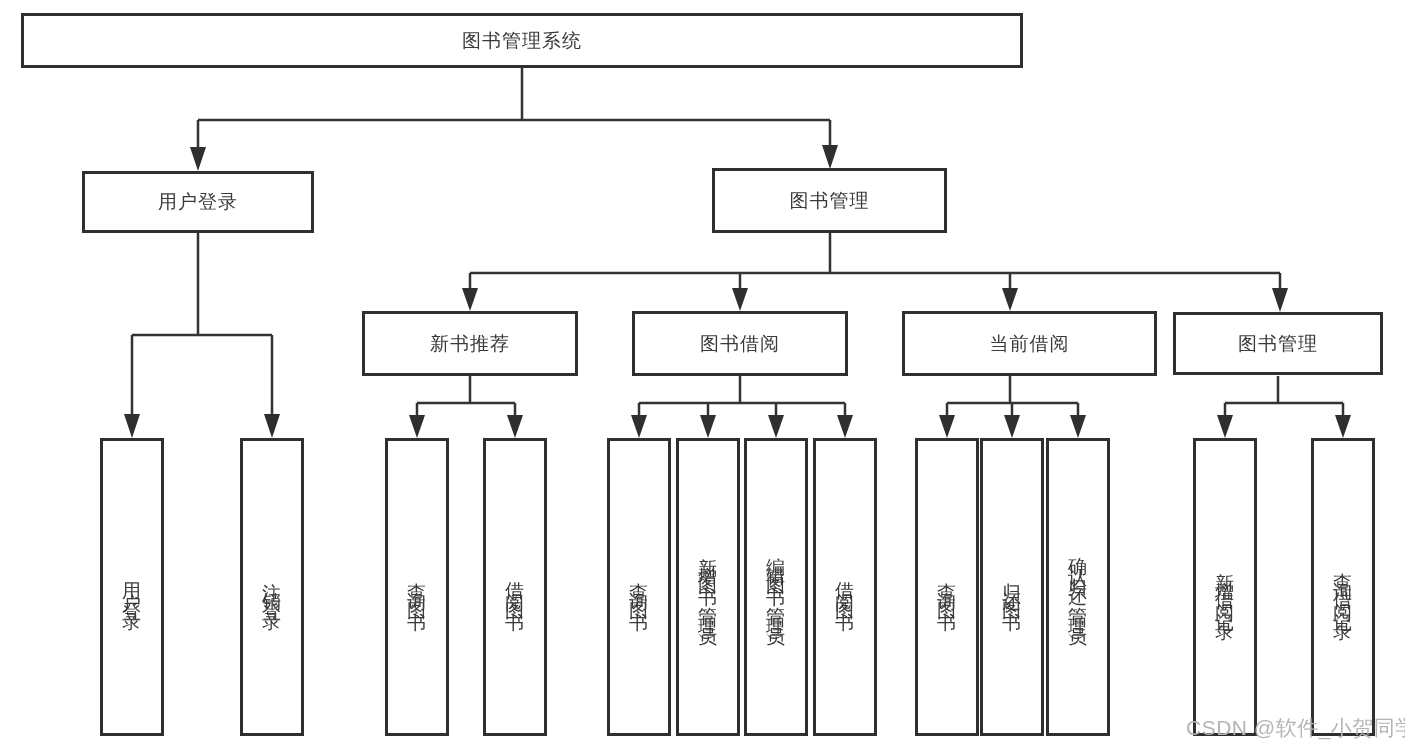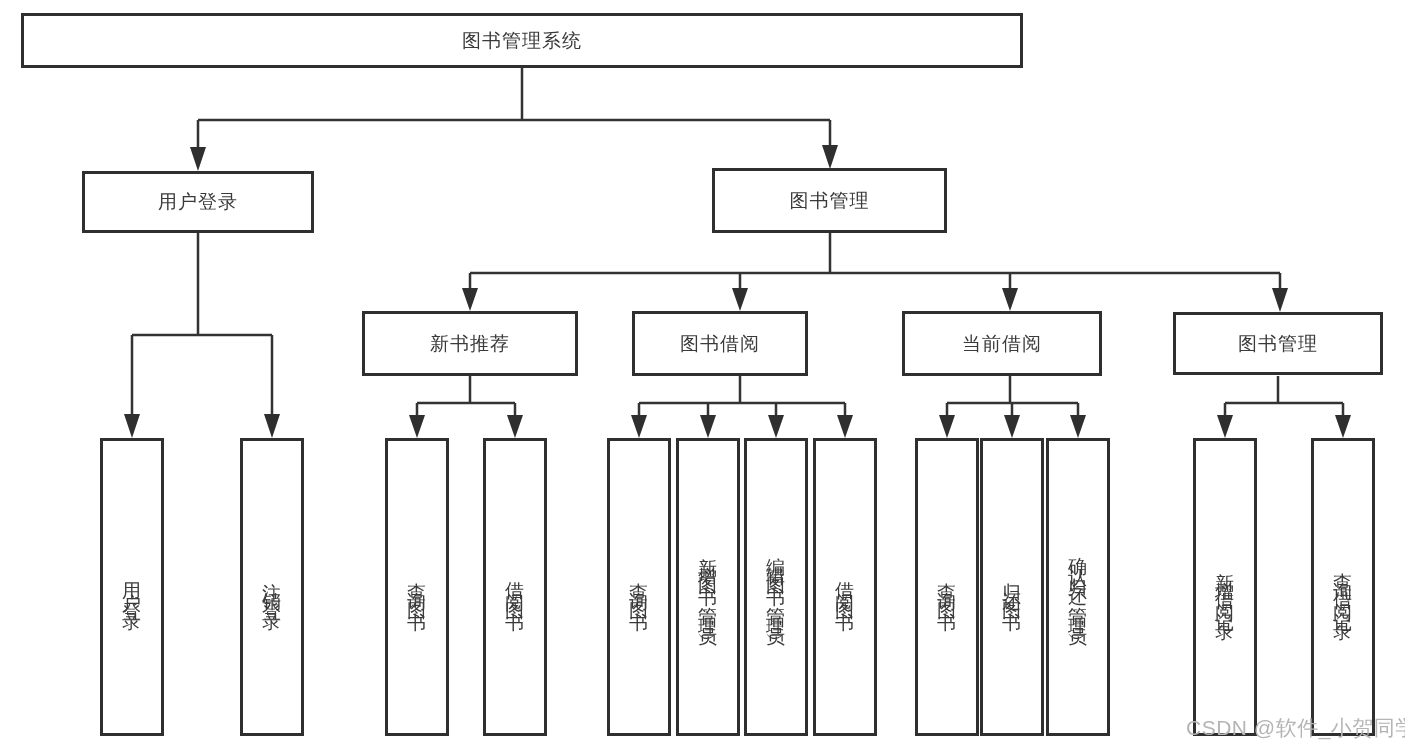--- a/index.html
+++ b/index.html
@@ -116,24 +116,24 @@
   <div class="node hbox" style="left:82px; top:171px; width:232px; height:62px;">
     <span>用户登录</span>
   </div>
   <div class="node hbox" style="left:362px; top:311px; width:216px; height:65px;">
     <span>新书推荐</span>
   </div>
 
   <div class="node hbox" style="left:712px; top:168px; width:235px; height:65px;">
     <span>图书管理</span>
   </div>
-  <div class="node hbox" style="left:632px; top:311px; width:176px; height:65px;">
+  <div class="node hbox" style="left:632px; top:311px; width:216px; height:65px;">
     <span>图书借阅</span>
   </div>
-  <div class="node hbox" style="left:902px; top:311px; width:200px; height:65px;">
+  <div class="node hbox" style="left:902px; top:311px; width:255px; height:65px;">
     <span>当前借阅</span>
   </div>
   <div class="node hbox" style="left:1173px; top:312px; width:210px; height:63px;">
     <span>图书管理</span>
   </div>
 
   <div class="node vbox" style="left:100px; top:438px; width:64px; height:298px;">
     <span class="vtext">用户登录</span>
   </div>
   <div class="node vbox" style="left:240px; top:438px; width:64px; height:298px;">

